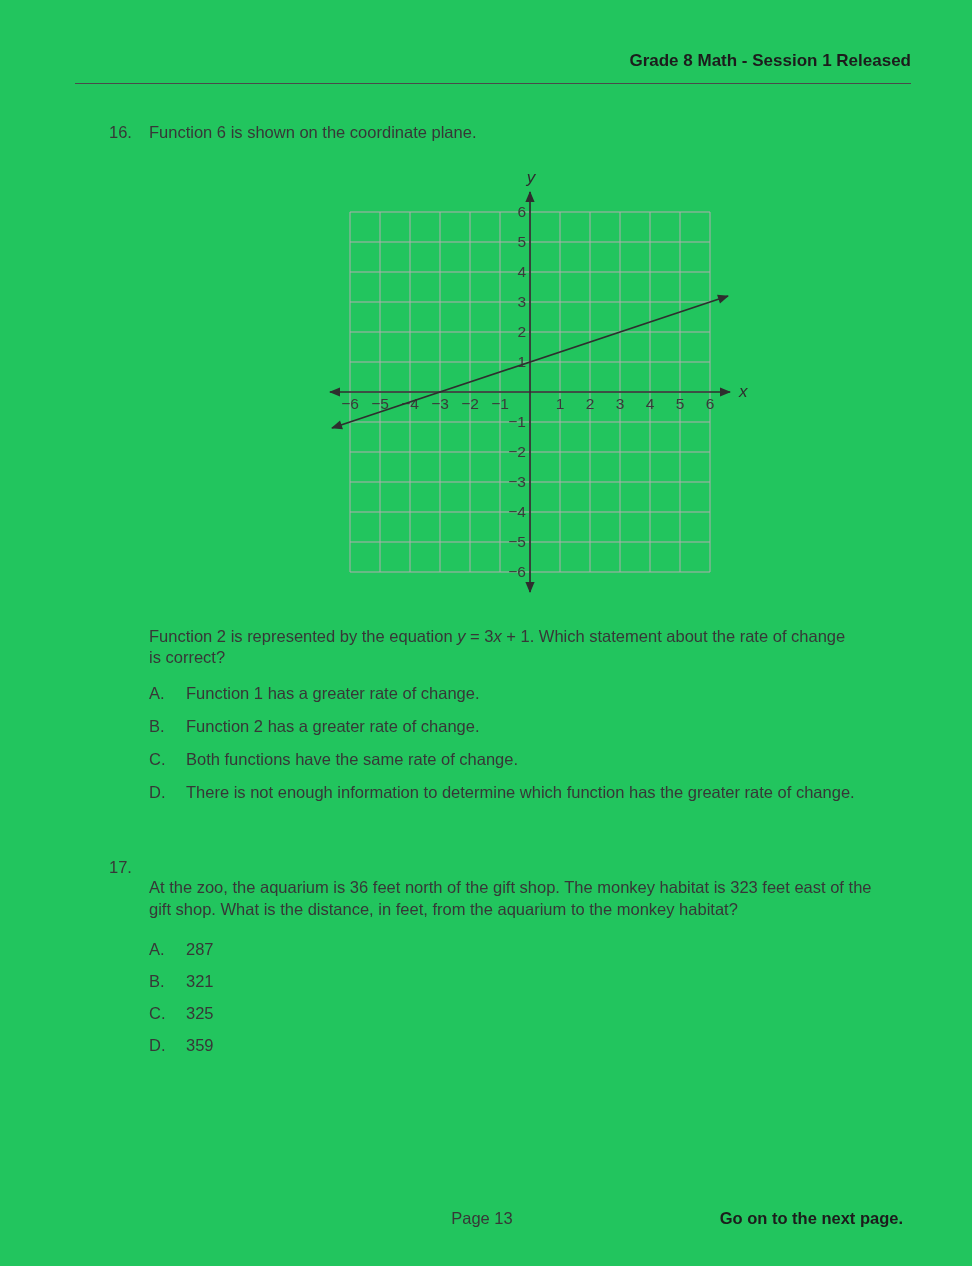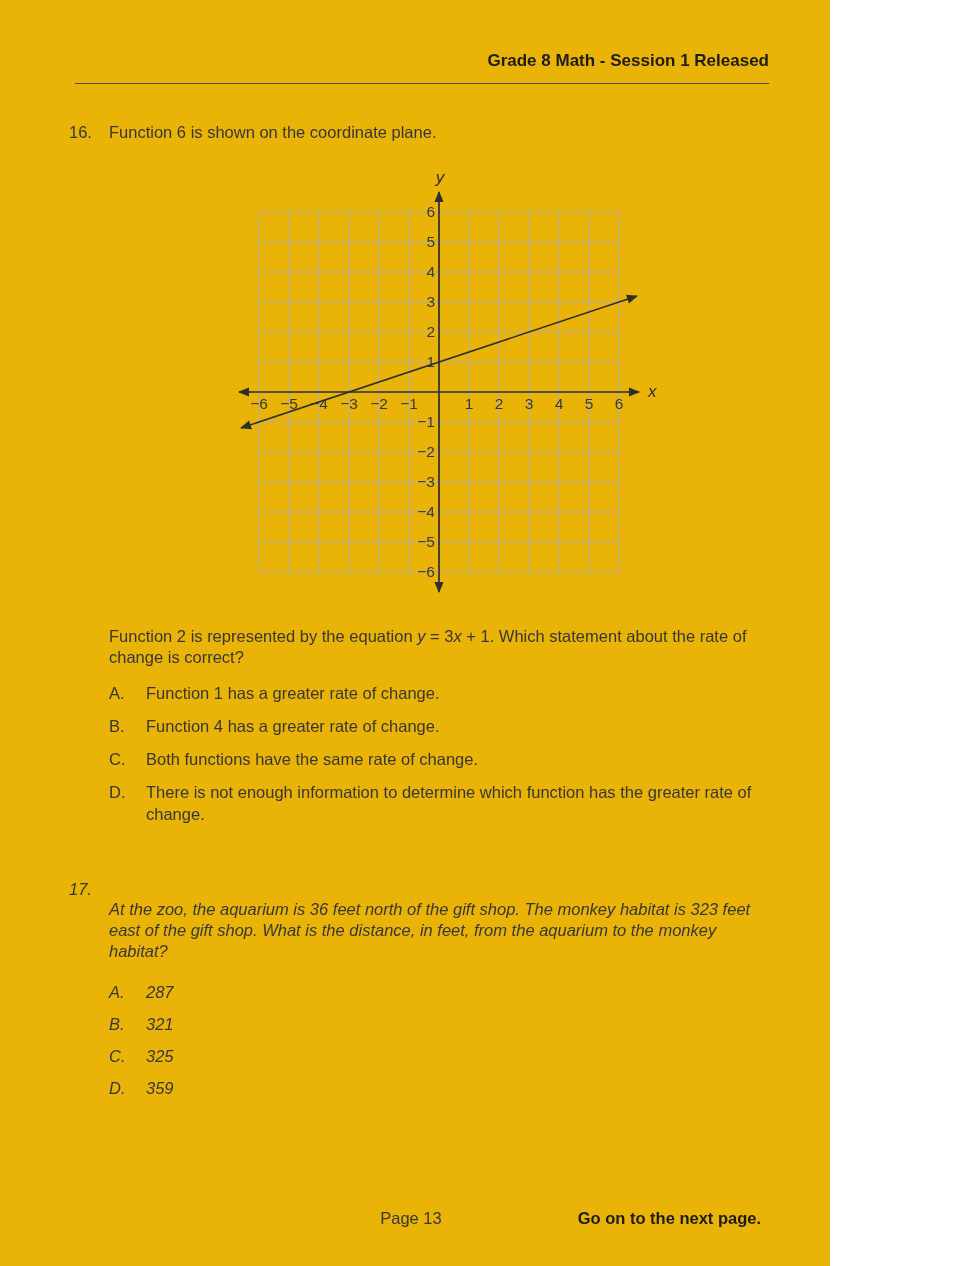--- a/index.html
+++ b/index.html
@@ -1,52 +1,52 @@
 <!DOCTYPE html>
 <html><head>
 <meta charset="utf-8">
 <style>
   * { box-sizing: border-box; margin: 0; padding: 0; }
   html, body { background: #ffffff; }
   .page {
-    width: 830px; height: 1266px;
+    width: 972px; height: 1266px;
     position: relative;
-    background: #eab308;
+    background: #22c55e;
     color: #373737;
     font-family: "Liberation Sans", sans-serif;
     font-size: 16.5px;
     line-height: 1.3;
     overflow: hidden;
   }
   .header { padding: 50px 61px 0 75px; }
   .header-title {
     text-align: right;
     font-weight: bold;
     color: #1c1c1c;
     font-size: 17px;
   }
   .header-rule {
     margin: 11px 61px 0 75px;
     border: none;
     border-top: 1.6px solid #4a4a4a;
     height: 0;
   }
-  .content { padding: 38px 61px 0 69px; }
+  .content { padding: 38px 61px 0 109px; }
   .question { display: flex; align-items: flex-start; }
   .q-num { width: 40px; flex: 0 0 40px; }
   .q-body { flex: 1; min-width: 0; }
   .graph-wrap { display: flex; justify-content: center; margin: 20px 0 6px 0; }
   #func-graph text { font-family: "Liberation Sans", sans-serif; }
   .q-prompt { max-width: 700px; }
   .q17-text { max-width: 735px; margin-top: 20px; }
   .options { margin-top: 15px; }
   .option { display: flex; margin-bottom: 11.5px; }
   .option-label { width: 37px; flex: 0 0 37px; }
   .option-text { flex: 1; max-width: 690px; }
-  .q17 { margin-top: 42px; font-style: italic; }
+  .q17 { margin-top: 42px; }
   .q17 .options { margin-top: 19px; }
   .q17 .option { margin-bottom: 10.5px; }
   .footer { position: absolute; left: 0; right: 8px; bottom: 36px; height: 22px; }
   .footer-page { position: absolute; left: 0; right: 0; text-align: center; color: #373737; }
   .footer-next { position: absolute; right: 61px; top: 0; font-weight: bold; color: #1c1c1c; }
 </style>
 </head>
 <body>
 
 <div class="page">
@@ -138,21 +138,21 @@
             </svg>
         </div>
         <p class="q-prompt"><span>Function 2 is represented by the equation </span><i>y</i><span> = 3</span><i>x</i><span> + 1. Which statement about the rate of change is correct?</span></p>
         <div class="options">
           <div class="option">
             <div class="option-label">A.</div>
             <div class="option-text">Function 1 has a greater rate of change.</div>
           </div>
           <div class="option">
             <div class="option-label">B.</div>
-            <div class="option-text">Function 4 has a greater rate of change.</div>
+            <div class="option-text">Function 2 has a greater rate of change.</div>
           </div>
           <div class="option">
             <div class="option-label">C.</div>
             <div class="option-text">Both functions have the same rate of change.</div>
           </div>
           <div class="option">
             <div class="option-label">D.</div>
             <div class="option-text">There is not enough information to determine which function has the greater rate of change.</div>
           </div>
         </div>

